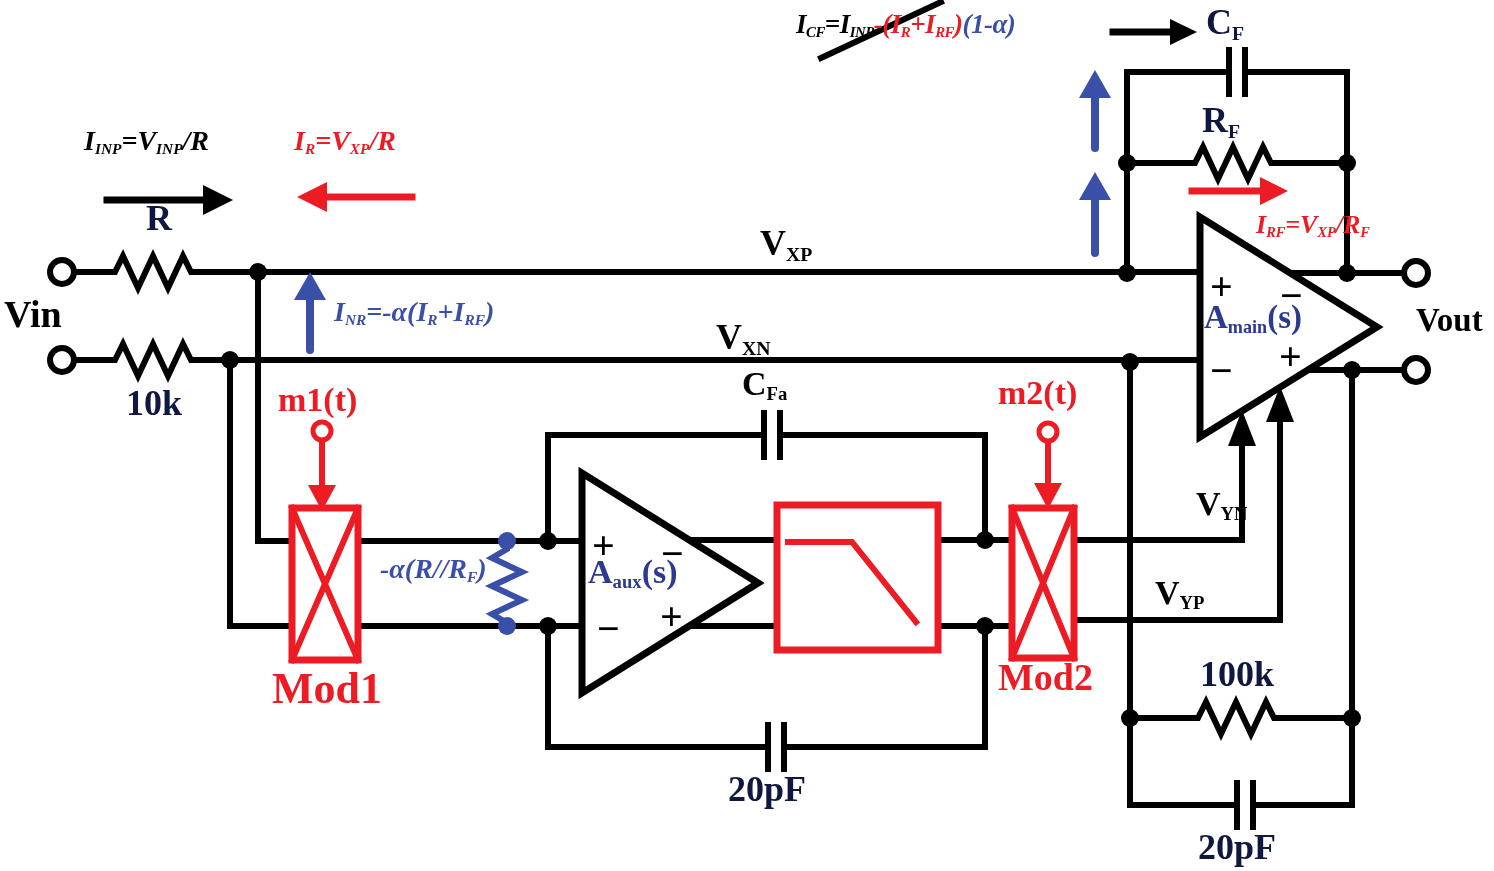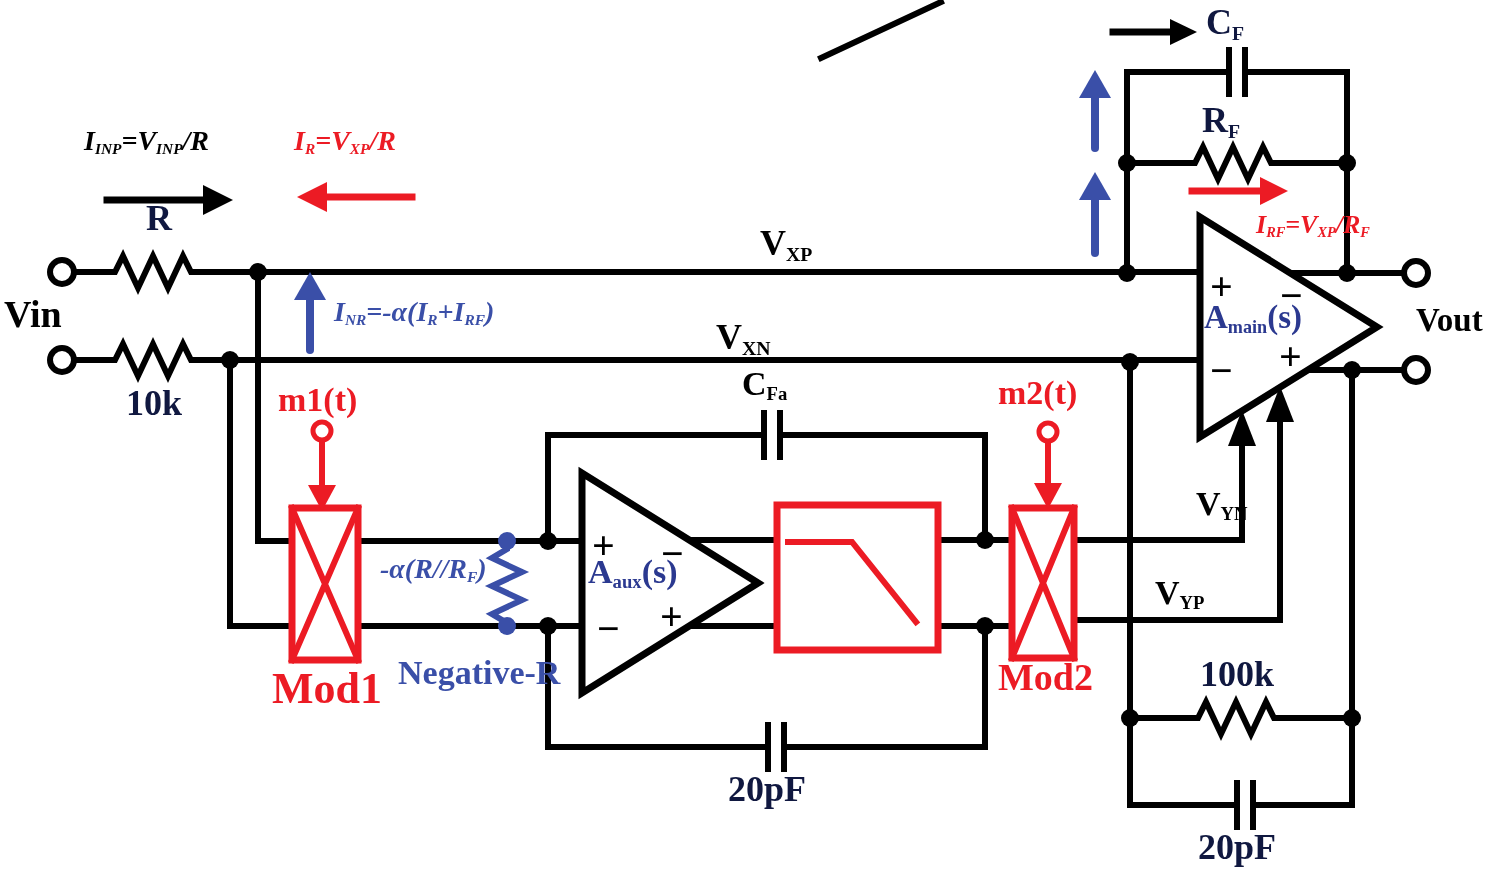--- a/index.html
+++ b/index.html
@@ -201,37 +201,37 @@
   </g>
 </svg>
 
 <div class="t blk" style="left:4px;top:295px;font-size:38px;">Vin</div>
 <div class="t" style="left:146px;top:200px;font-size:36px;">R</div>
 <div class="t" style="left:126px;top:385px;font-size:36px;">10k</div>
 
 <div class="t it blk" style="left:84px;top:126px;font-size:28px;"><span>I</span><span class="rsub">INP</span><span>=V</span><span class="rsub">INP</span><span>/R</span></div>
 <div class="t it red" style="left:294px;top:126px;font-size:28px;"><span>I</span><span class="rsub">R</span><span>=V</span><span class="rsub">XP</span><span>/R</span></div>
 
+<div class="t it" style="left:796px;top:10px;font-size:27px;letter-spacing:-0.5px;"><span class="blk"><span>I</span><span class="rsub">CF</span><span>=I</span><span class="rsub">INP</span></span><span class="red"><span>-(I</span><span class="rsub">R</span><span>+I</span><span class="rsub">RF</span><span>)</span></span><span class="blue"><span>(1-α)</span></span></div>
 
 <div class="t" style="left:1206px;top:4px;font-size:36px;"><span>C</span><span class="rsub">F</span></div>
 <div class="t" style="left:1202px;top:102px;font-size:36px;"><span>R</span><span class="rsub">F</span></div>
 <div class="t it red" style="left:1256px;top:211px;font-size:26px;"><span>I</span><span class="rsub">RF</span><span>=V</span><span class="rsub">XP</span><span>/R</span><span class="rsub">F</span></div>
 <div class="t it blue" style="left:334px;top:297px;font-size:28px;"><span>I</span><span class="rsub">NR</span><span>=-α(I</span><span class="rsub">R</span><span>+I</span><span class="rsub">RF</span><span>)</span></div>
 
 <div class="t blk" style="left:716px;top:225px;font-size:36px;margin-left:44px;"><span>V</span><span class="rsub">XP</span></div>
 <div class="t blk" style="left:716px;top:319px;font-size:36px;"><span>V</span><span class="rsub">XN</span></div>
 <div class="t blk" style="left:742px;top:366px;font-size:34px;"><span>C</span><span class="rsub">Fa</span></div>
 
 <div class="t red" style="left:278px;top:382px;font-size:34px;">m1(t)</div>
 <div class="t red" style="left:998px;top:375px;font-size:34px;">m2(t)</div>
 <div class="t red" style="left:272px;top:666px;font-size:44px;">Mod1</div>
 <div class="t red" style="left:998px;top:658px;font-size:38px;">Mod2</div>
 
 <div class="t it blue" style="left:380px;top:554px;font-size:28px;"><span>-α(R//R</span><span class="rsub">F</span><span>)</span></div>
-<div class="t blue" style="left:398px;top:655px;font-size:34px;">Negative-R</div>
 
 <div class="t" style="left:728px;top:771px;font-size:36px;">20pF</div>
 <div class="t" style="left:1200px;top:656px;font-size:36px;">100k</div>
 <div class="t" style="left:1198px;top:829px;font-size:36px;">20pF</div>
 
 <div class="t blk" style="left:1148px;top:486px;font-size:34px;margin-left:48px;"><span>V</span><span class="rsub">YN</span></div>
 <div class="t blk" style="left:1155px;top:575px;font-size:34px;"><span>V</span><span class="rsub">YP</span></div>
 <div class="t blk" style="left:1416px;top:303px;font-size:33px;">Vout</div>
 
 <div class="t amp" style="left:588px;top:554px;font-size:34px;"><span>A</span><span class="rsub">aux</span><span>(s)</span></div>

